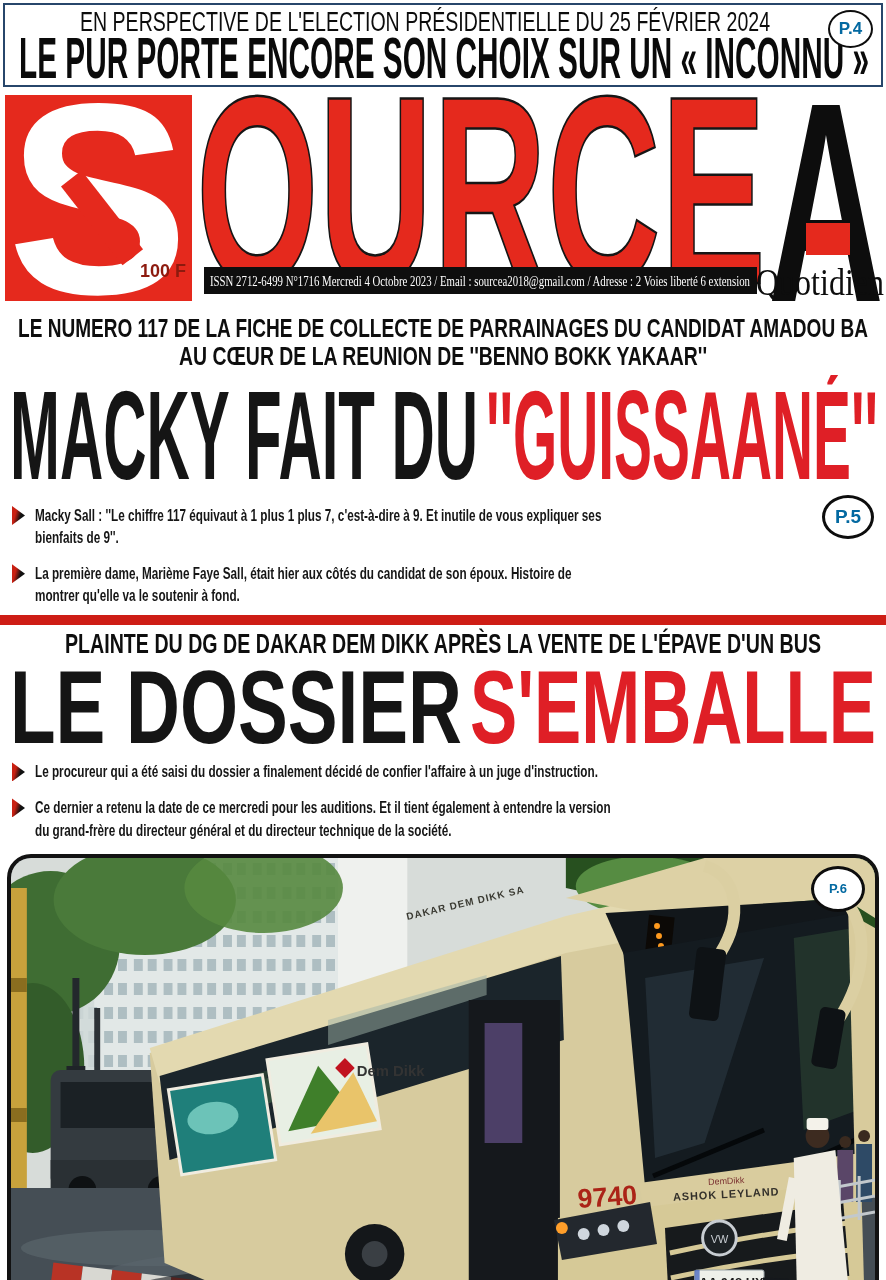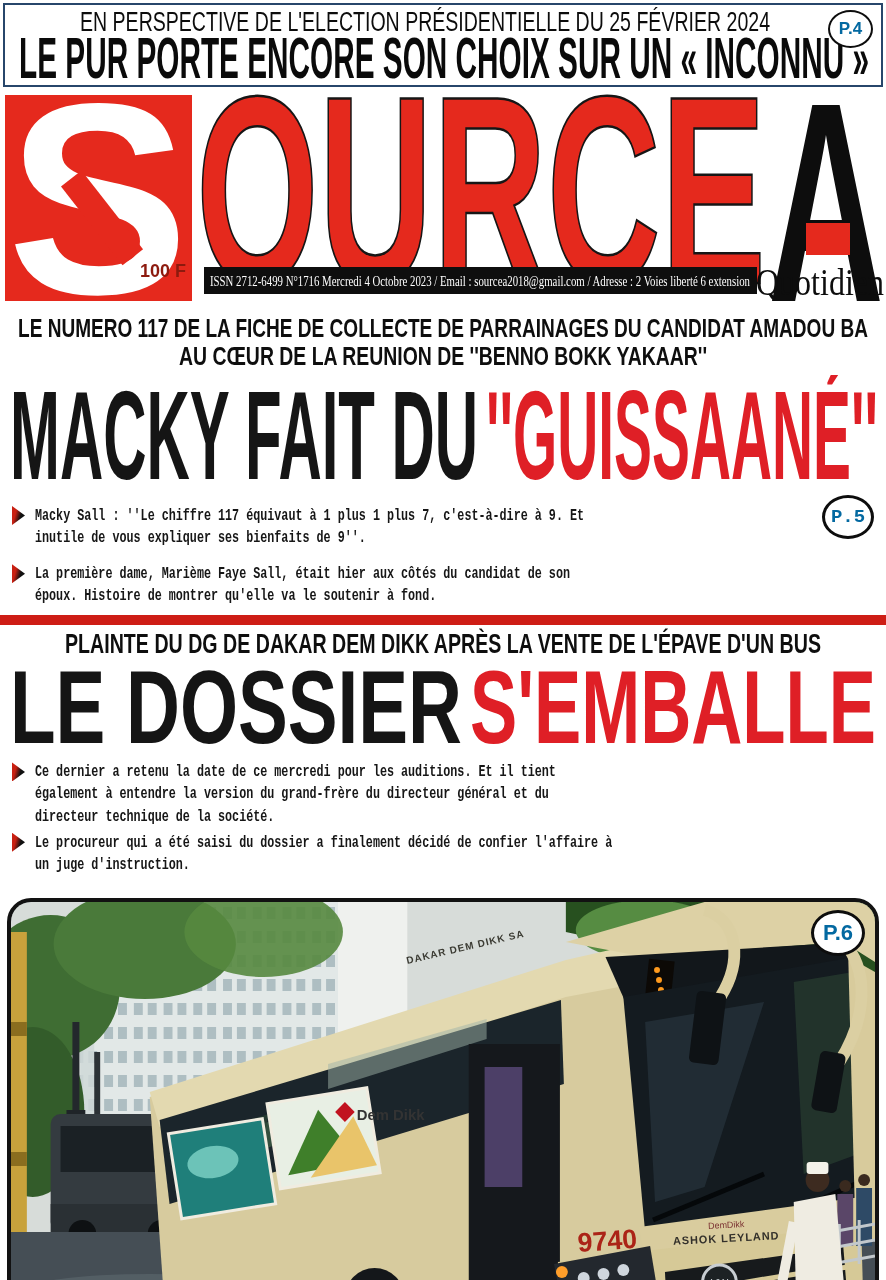--- a/index.html
+++ b/index.html
@@ -5,34 +5,34 @@
   html,body{margin:0;padding:0;}
   body{width:886px;height:1280px;overflow:hidden;background:#fff;
        font-family:"Liberation Sans",sans-serif;color:#111;}
   .badge{display:flex;align-items:center;justify-content:center;background:#fff;
          border:3px solid #0d0d0d;border-radius:50%;font-weight:bold;color:#0369a1;}
   
   .banner{position:relative;margin:3px 3px 0;border:2px solid #27466b;height:80px;background:#fff;}
   .banner svg{display:block;}
   .p4{position:absolute;top:5px;right:8px;width:41px;height:34px;font-size:17px;border-width:2.5px;}
   
-  .bullets{position:relative;padding:12px 14px 2px 12px;font-family:Liberation Mono, monospace;}
+  .bullets{position:relative;padding:12px 14px 2px 12px;}
   .brow{display:flex;align-items:flex-start;margin-bottom:14px;}
   .tri{flex:none;width:13px;height:19px;margin:1px 10px 0 0;
        background:linear-gradient(105deg,#c92012 30%,#101010 62%);
        clip-path:polygon(0 0,100% 50%,0 100%);}
   .btext{display:block;width:145%;transform:scaleX(0.69);transform-origin:0 0;
          font-weight:bold;font-size:17px;line-height:1.3;color:#161616;}
   .p5{position:absolute;top:2px;right:12px;width:46px;height:38px;font-size:19px;}
   .redbar{height:10px;background:#ce1d15;}
   
   .photo{position:relative;margin:6px 7px 0;height:466px;border:4px solid #121212;
          border-radius:24px;overflow:hidden;background:#3a4147;}
   .photo svg{display:block;width:100%;height:100%;}
-  .p6{position:absolute;top:8px;right:10px;width:48px;height:40px;font-size:22px;}
+  .p6{position:absolute;top:8px;right:10px;width:48px;height:40px;font-size:13px;}
 </style>
 </head>
 <body>
 
 
 
 
 <div class="banner">
   <svg width="878" height="80" viewBox="0 0 878 80">
     <text x="420" y="26" text-anchor="middle" font-size="27" textLength="690" lengthAdjust="spacingAndGlyphs" fill="#0c0c0c">EN PERSPECTIVE DE L'ELECTION PRÉSIDENTIELLE DU 25 FÉVRIER 2024</text>
@@ -88,27 +88,27 @@
 </svg>
 
 
 <svg width="886" height="86" viewBox="0 0 886 86">
   <text x="10" y="80" font-size="104" font-weight="bold" fill="#151515" textLength="452" lengthAdjust="spacingAndGlyphs">LE DOSSIER</text>
   <text x="470" y="80" font-size="104" font-weight="bold" fill="#df1f26" textLength="406" lengthAdjust="spacingAndGlyphs">S'EMBALLE</text>
 </svg>
 
 
 <div class="bullets" style="padding-top:8px;">
+  <div class="brow">
+    <span class="tri"></span>
+    <span class="btext">Le procureur qui a été saisi du dossier a finalement décidé de confier l'affaire à un juge d'instruction.</span>
+  </div>
   <div class="brow" style="margin-bottom:4px;">
     <span class="tri"></span>
     <span class="btext">Ce dernier a retenu la date de ce mercredi pour les auditions. Et il tient également à entendre la version du grand-frère du directeur général et du directeur technique de la société.</span>
-  </div>
-  <div class="brow">
-    <span class="tri"></span>
-    <span class="btext">Le procureur qui a été saisi du dossier a finalement décidé de confier l'affaire à un juge d'instruction.</span>
   </div>
 </div>
 
 
 <div class="photo">
 <svg viewBox="0 0 872 466" preserveAspectRatio="none">
   <defs>
     <pattern id="pw" width="30" height="24" patternUnits="userSpaceOnUse">
       <rect width="30" height="24" fill="#e2e8e7"></rect>
       <rect x="4" y="5" width="9" height="12" fill="#aebec2"></rect>

